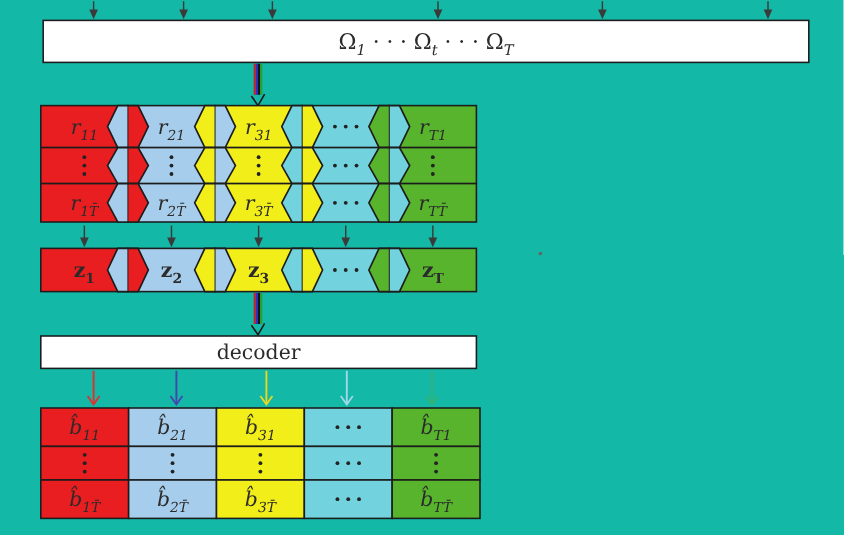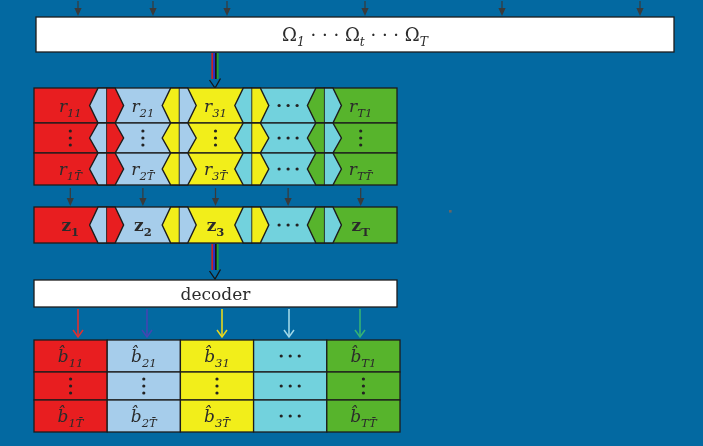--- a/index.html
+++ b/index.html
@@ -1,19 +1,19 @@
 <!DOCTYPE html>
 <html><head>
 <meta charset="utf-8">
 <style>
   html,body{margin:0;padding:0;background:#ffffff;}
   .stage{
     position:relative;
     width:703px;height:446px;
-    background:#0369a1;
+    background:#14b8a6;
     font-family:"DejaVu Serif","Liberation Serif",serif;
     overflow:hidden;
   }
   svg text{ user-select:none; }
 </style>
 </head>
 <body>
 
 <div class="stage">
   <svg id="fig" width="703" height="446" viewBox="0 0 703 446" xmlns="http://www.w3.org/2000/svg">

